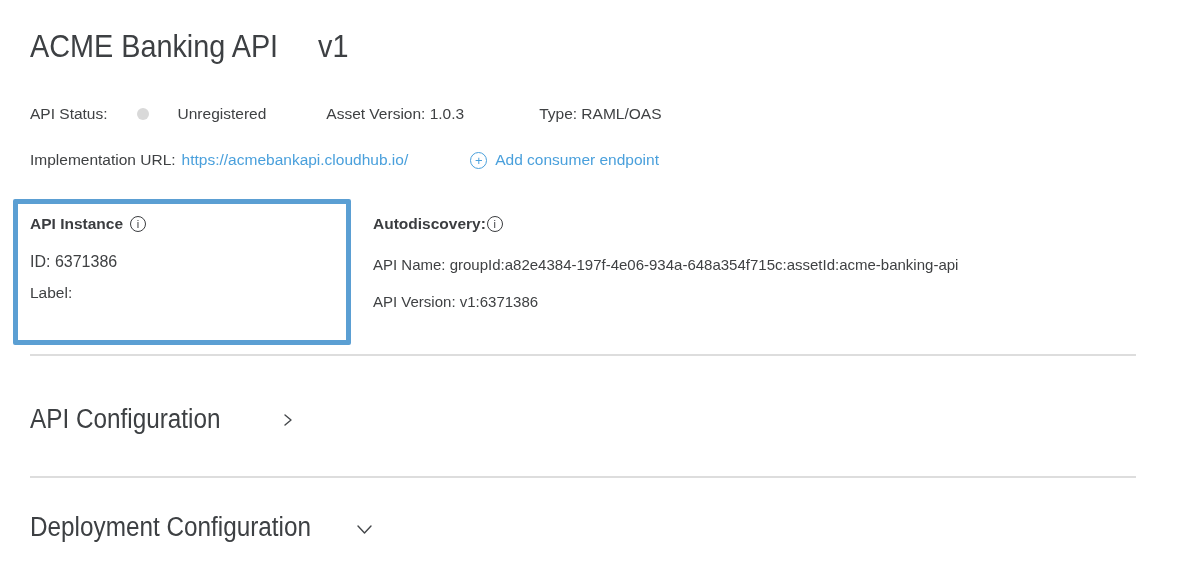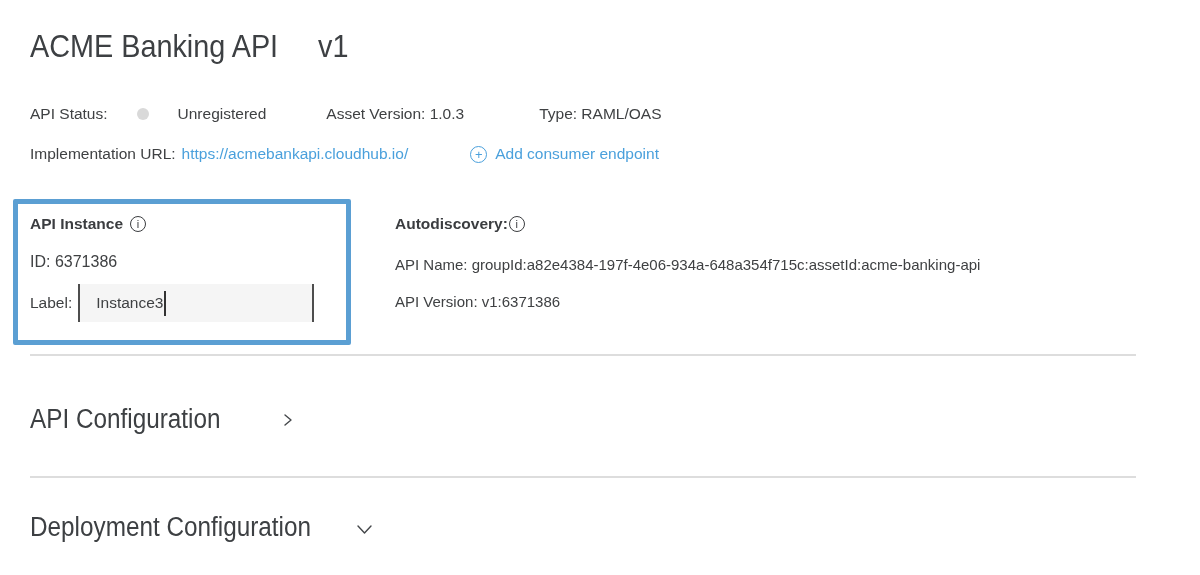--- a/index.html
+++ b/index.html
@@ -44,21 +44,21 @@
   .meta-row {
     position: absolute;
     left: 30px;
     font-size: 15.5px;
     color: #3f4143;
     display: flex;
     align-items: center;
     white-space: nowrap;
   }
   .meta-row-1 { top: 105px; gap: 20px; }
-  .meta-row-2 { top: 145px; justify-content: center; }
+  .meta-row-2 { top: 151px; justify-content: center; }
   .status-dot {
     display: inline-block;
     width: 12px;
     height: 12px;
     border-radius: 50%;
     background: #d9d9d9;
     margin: 0 9px 0 9px;
   }
   .gap-40 { margin-left: 40px; }
   .gap-55 { margin-left: 55px; }
@@ -166,21 +166,21 @@
   .caret {
     display: inline-block;
     width: 2px;
     height: 25px;
     background: #333;
     margin-left: 1px;
   }
 
   
   .autodiscovery {
-    margin-left: 44px;
+    margin-left: 22px;
     padding-top: 16px;
   }
   .auto-line {
     font-size: 15px;
     color: #3f4143;
     white-space: nowrap;
   }
   .auto-line.name { margin-top: 23px; }
   .auto-line.version { margin-top: 20px; }
 
@@ -239,26 +239,20 @@
   <div class="instance-row">
 
     <div class="instance-card">
       <div class="bold-label">
         <span>API Instance</span>
         <span class="info-icon">i</span>
       </div>
       <div class="instance-id">ID: 6371386</div>
       <div class="label-row">
         <span class="label-caption">Label:</span>
-        <span class="label-input">
-          <span class="edge-bar left"></span>
-          <span class="value">Instance3</span>
-          <span class="caret"></span>
-          <span class="edge-bar right"></span>
-        </span>
       </div>
     </div>
 
     <div class="autodiscovery">
       <div class="bold-label">
         <span>Autodiscovery:</span>
         <span class="info-icon tight">i</span>
       </div>
       <div class="auto-line name">API Name: groupId:a82e4384-197f-4e06-934a-648a354f715c:assetId:acme-banking-api</div>
       <div class="auto-line version">API Version: v1:6371386</div>

